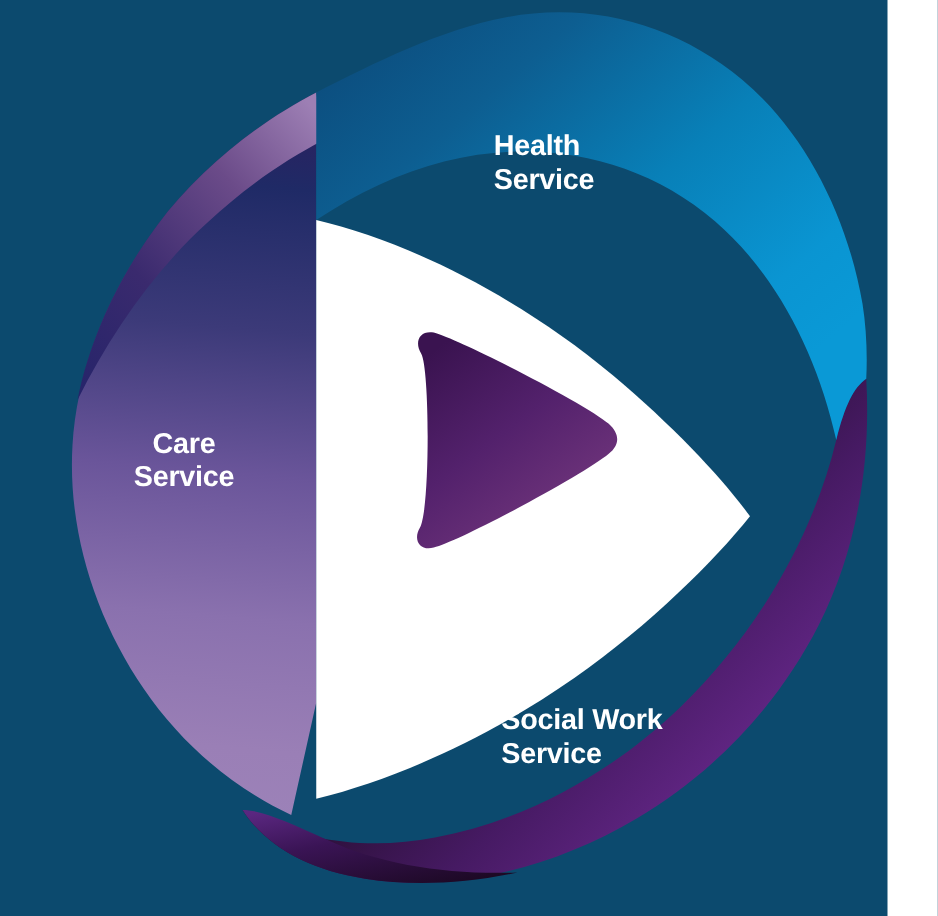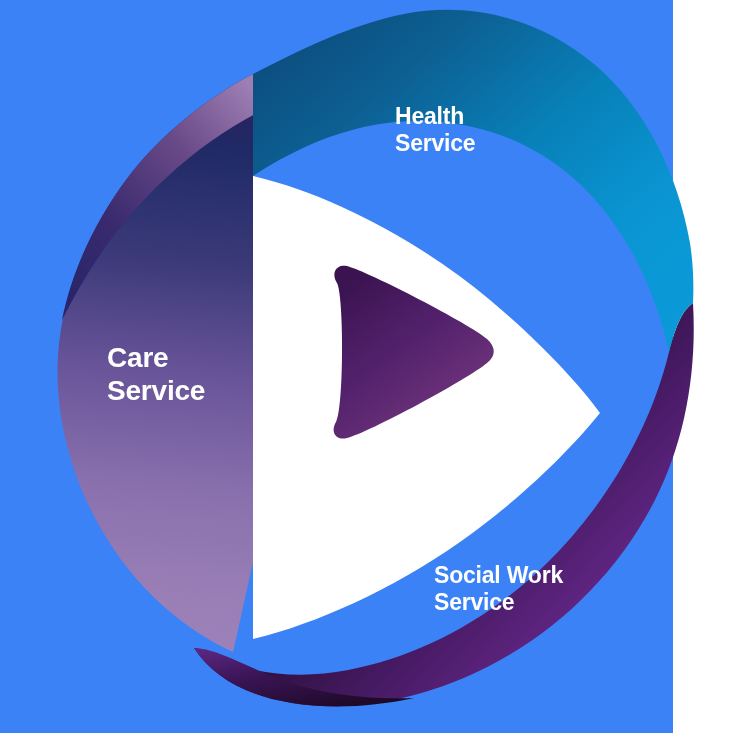--- a/index.html
+++ b/index.html
@@ -11,21 +11,22 @@
   body {
     width: 750px;
     height: 733px;
     overflow: hidden;
     font-family: "Liberation Sans", sans-serif;
   }
   #stage {
     position: relative;
     width: 673px;
     height: 733px;
-    background: #3b82f6;
+    background: #0c4a6e;
+    padding-left: 37px;
   }
   #diagram-svg {
     position: absolute;
     left: 0;
     top: 0;
     width: 750px;
     height: 733px;
     display: block;
   }
   .band-label {
@@ -41,29 +42,28 @@
   }
   #label-health {
     left: 395px;
     top: 103px;
     font-size: 23px;
     text-align: left;
   }
   #label-care {
     left: 107px;
     top: 341px;
-    font-size: 28px;
-    text-align: left;
+    font-size: 23px;
+    text-align: center;
   }
   #label-social {
     left: 401px;
     top: 562px;
     font-size: 23px;
     text-align: left;
-    margin-left: 33px;
   }
   #label-core {
     left: 341px;
     top: 319px;
     font-size: 20px;
     text-align: left;
     line-height: 1.22;
   }
 </style>
 </head>

